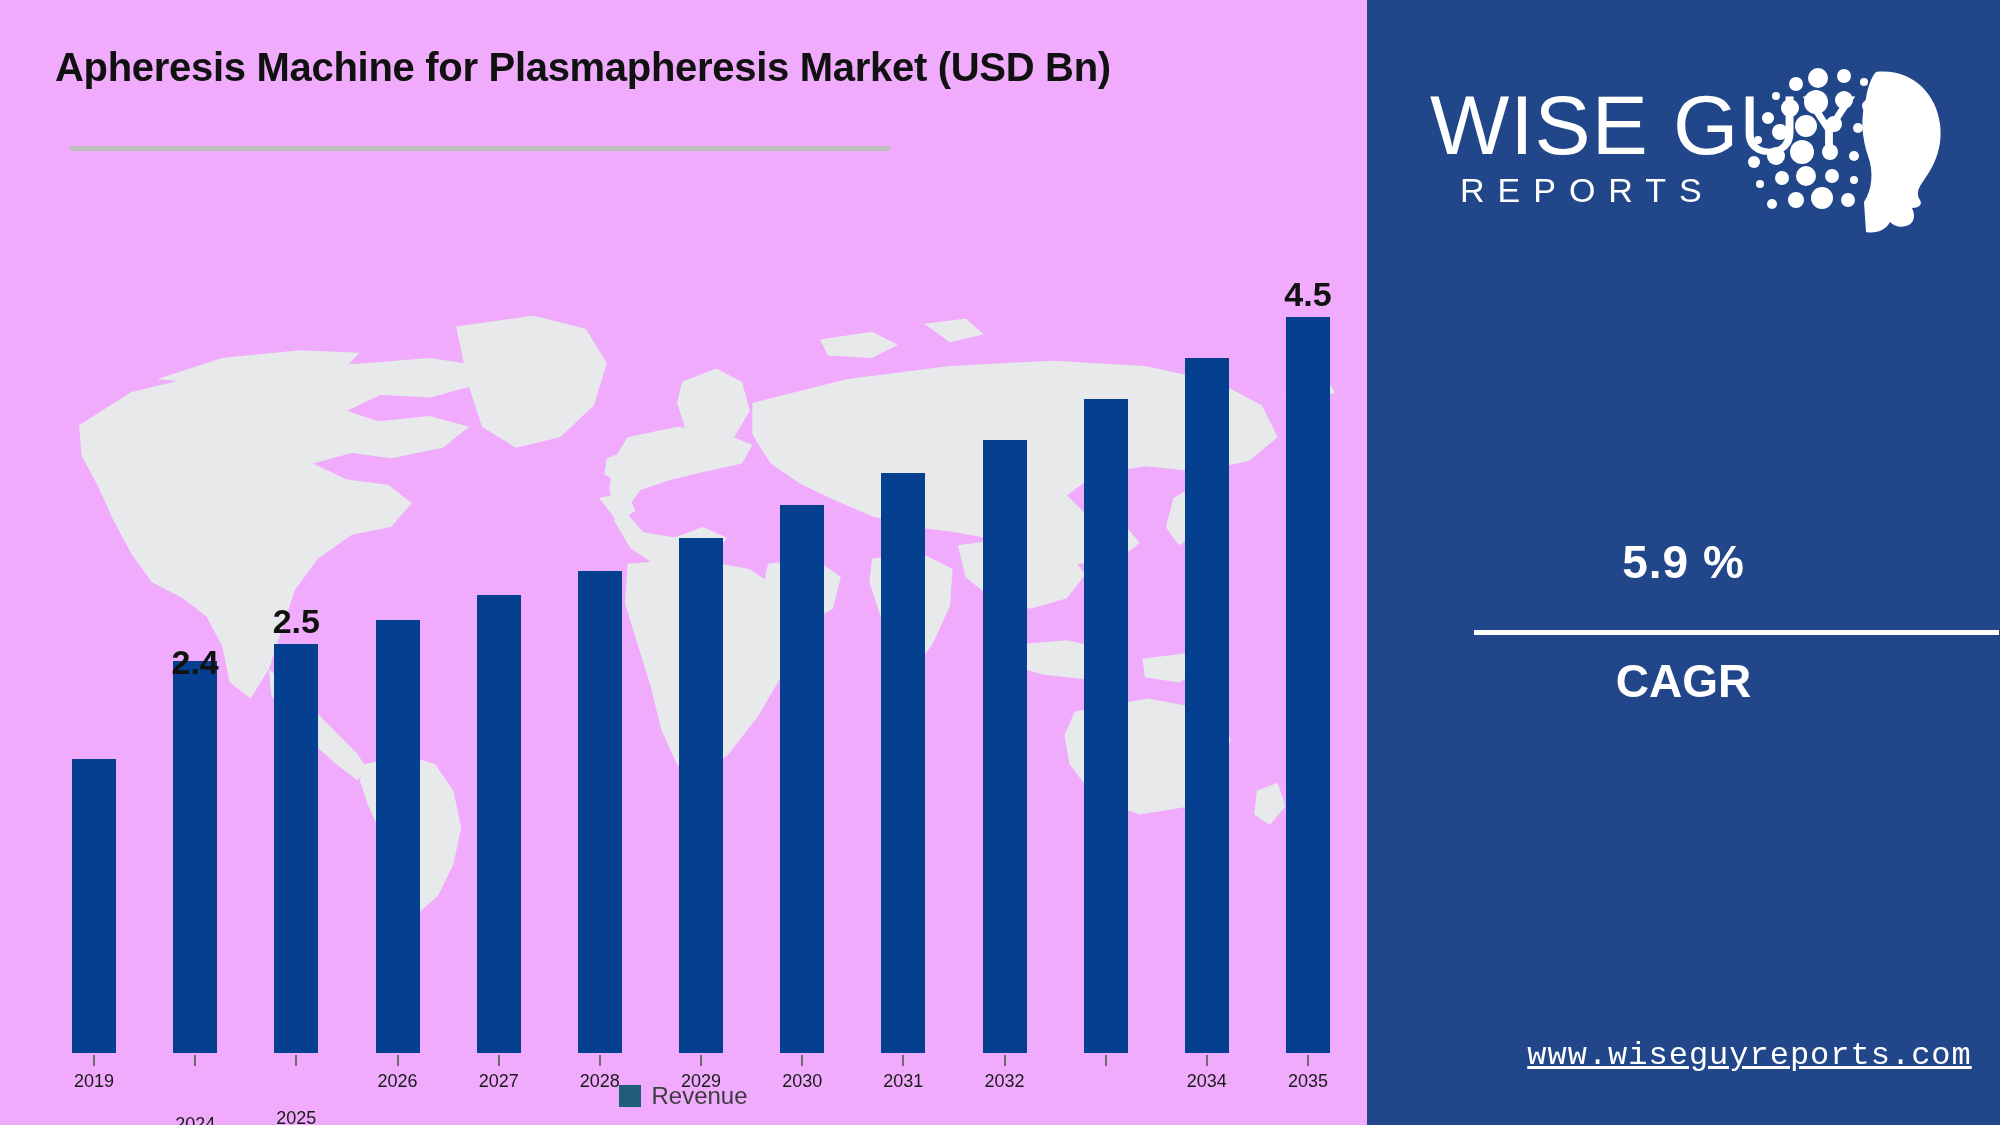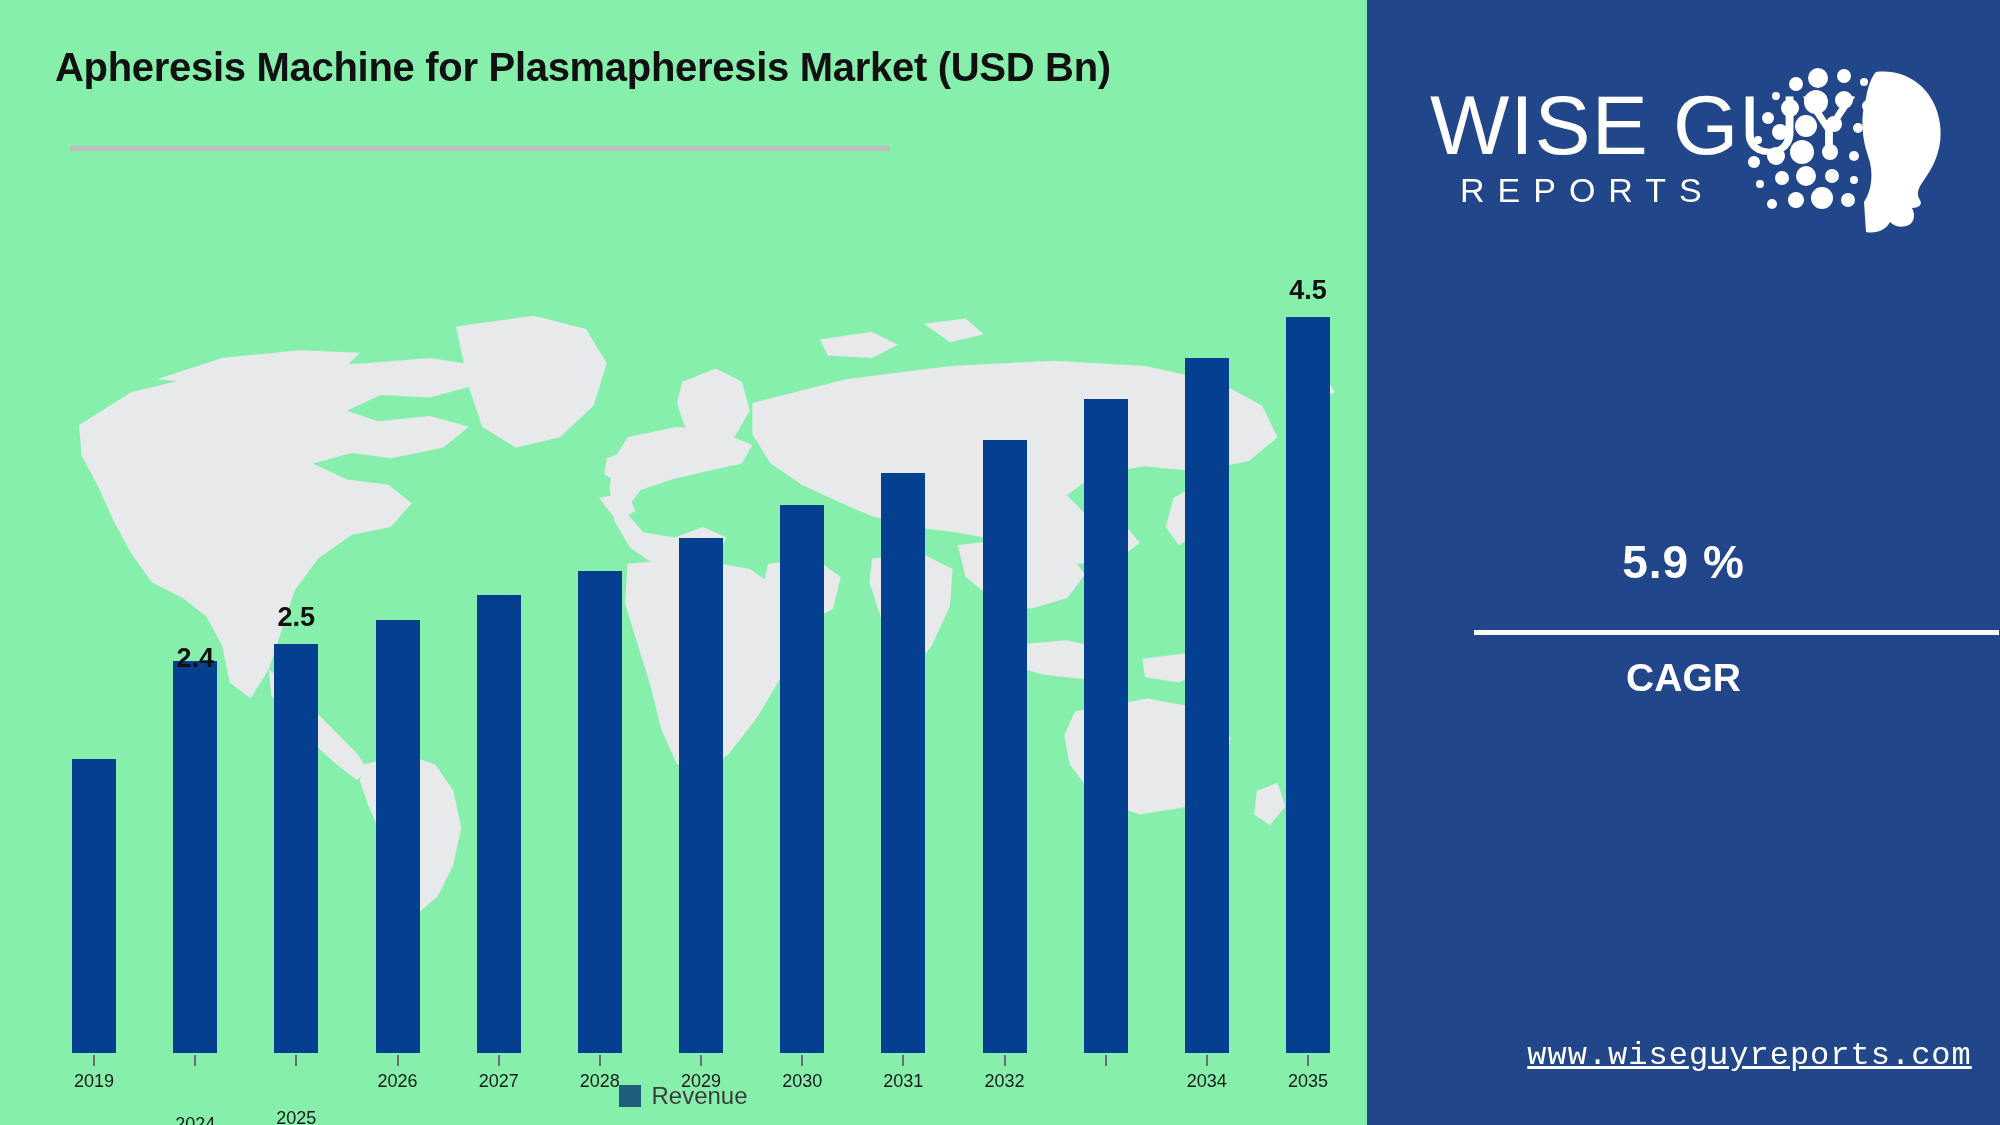--- a/index.html
+++ b/index.html
@@ -8,21 +8,21 @@
     width:2000px;height:1125px;
     background:#ffffff;
     font-family:"Liberation Sans", sans-serif;
     overflow:hidden;
   }
   #root{position:relative;width:2000px;height:1125px;overflow:hidden;}
 
   
   .left-panel{
     position:absolute;left:0;top:0;width:1367px;height:1125px;
-    background:#86efac;overflow:hidden;
+    background:#f0abfc;overflow:hidden;
   }
   .chart-title{
     position:absolute;left:55px;top:45px;
     font-size:40px;font-weight:bold;color:#111111;
     letter-spacing:-0.3px;white-space:nowrap;
   }
   .title-rule{
     position:absolute;left:70px;top:146px;width:820px;height:5px;
     background:#bdbdbd;
   }
@@ -36,21 +36,21 @@
 
   
   .plot{
     position:absolute;left:0;top:0;width:1367px;height:1125px;
   }
   .bar{
     position:absolute;bottom:0;background:#04408f;
   }
   .bar-label{
     position:absolute;
-    font-size:27px;font-weight:bold;color:#111111;
+    font-size:34px;font-weight:bold;color:#111111;
     text-align:center;white-space:nowrap;
   }
   .tick{
     position:absolute;width:2px;height:11px;background:#6d6d6d;
   }
   .xtick-label{
     position:absolute;
     font-size:18px;color:#1a1a1a;text-align:center;white-space:nowrap;
     font-weight:normal;
   }
@@ -82,21 +82,21 @@
     text-align:center;color:#ffffff;
     font-size:46px;font-weight:bold;letter-spacing:1px;
   }
   .cagr-rule{
     position:absolute;left:107px;top:630px;width:525px;height:5px;
     background:#ffffff;
   }
   .cagr-label{
     position:absolute;left:0;top:655px;width:633px;
     text-align:center;color:#ffffff;
-    font-size:39px;font-weight:bold;line-height:1.16;
+    font-size:46px;font-weight:bold;line-height:1.16;
   }
   .website{
     position:absolute;left:0;top:1037px;width:765px;
     text-align:center;color:#ffffff;
     font-size:32px;letter-spacing:1px;
     font-family:"Liberation Mono", monospace;
     text-decoration:underline;
   }
 </style>
 </head>

